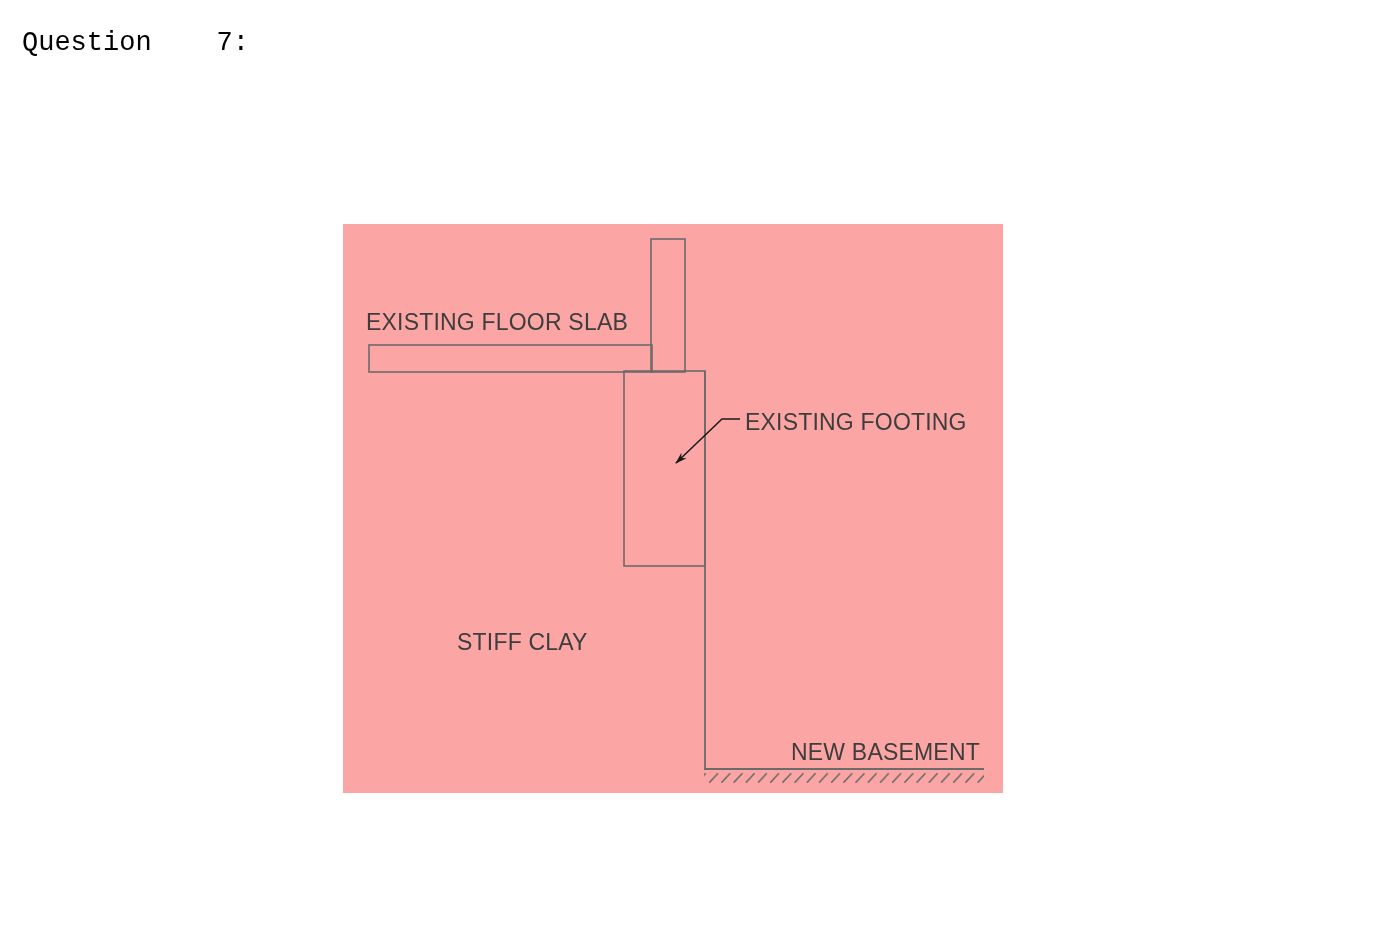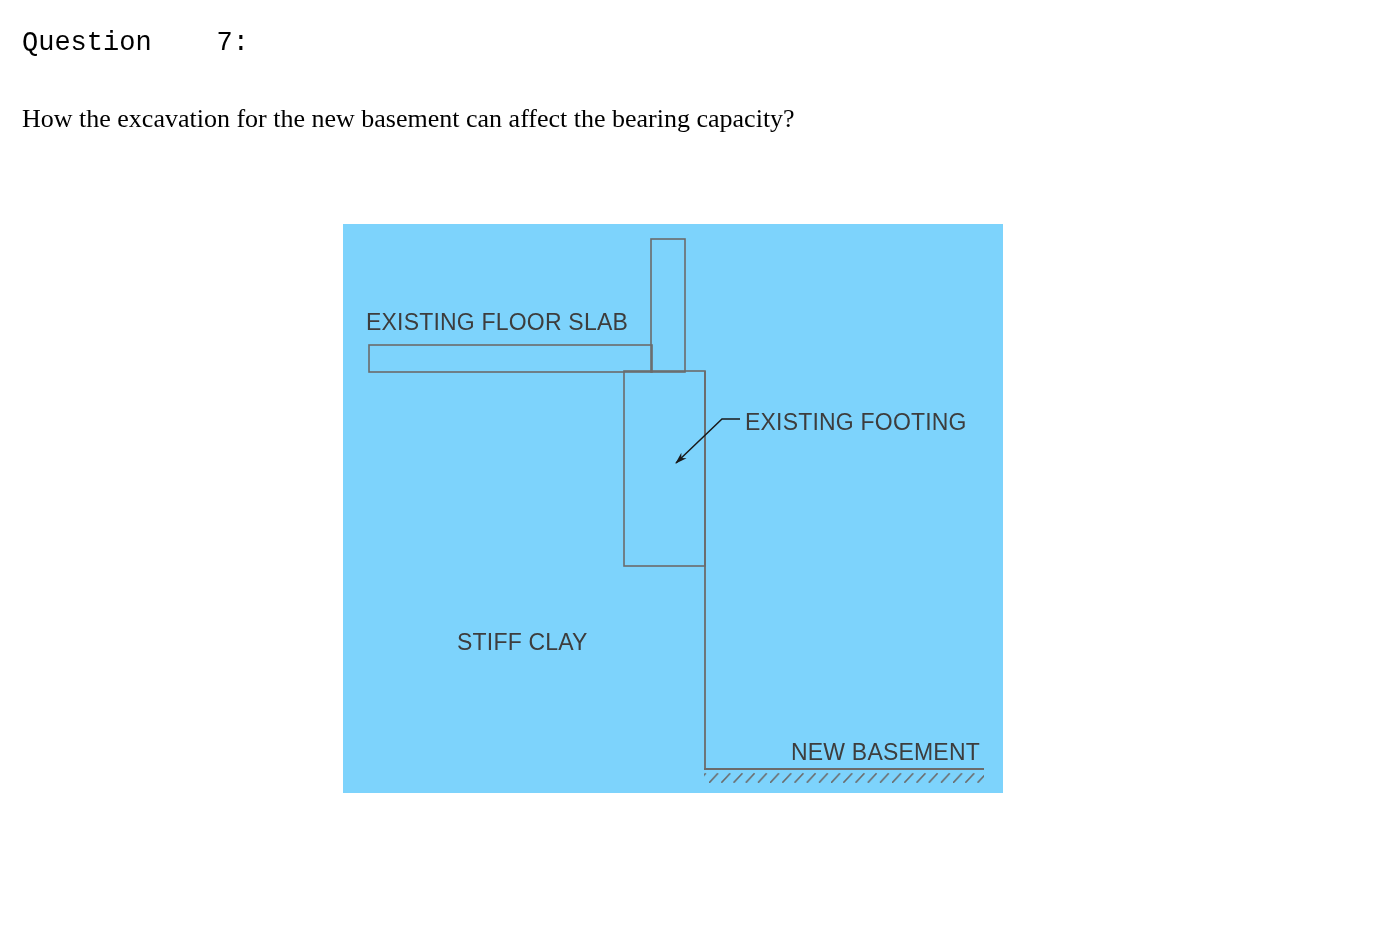--- a/index.html
+++ b/index.html
@@ -43,21 +43,21 @@
   }
   #question-body .line { display: block; white-space: pre; }
 
   
   #figure {
     position: absolute;
     left: 343px;
     top: 224px;
     width: 660px;
     height: 569px;
-    background: #7dd3fc;
+    background: #fca5a5;
   }
   #figure-svg {
     position: absolute;
     left: 0;
     top: 0;
     width: 660px;
     height: 569px;
     display: block;
   }
   
@@ -68,21 +68,20 @@
     letter-spacing: 0.2px;
   }
 </style>
 </head>
 <body>
 
 <div id="question-block">
   <div id="question-heading">Question    7:</div>
 
   <div id="question-body">
-    <span class="line">How the excavation for the new basement can affect the bearing capacity?</span>
   </div>
 </div>
 
 <div id="figure">
   <svg id="figure-svg" viewBox="0 0 660 569">
     <defs>
 
       <marker id="arrowhead" markerWidth="13" markerHeight="13" refX="11" refY="5.2" orient="auto" markerUnits="userSpaceOnUse">
         <path d="M 12 5.2 L 0 1.4 L 3.6 5.2 L 0 9 Z" fill="#1a1a1a"></path>
       </marker>

